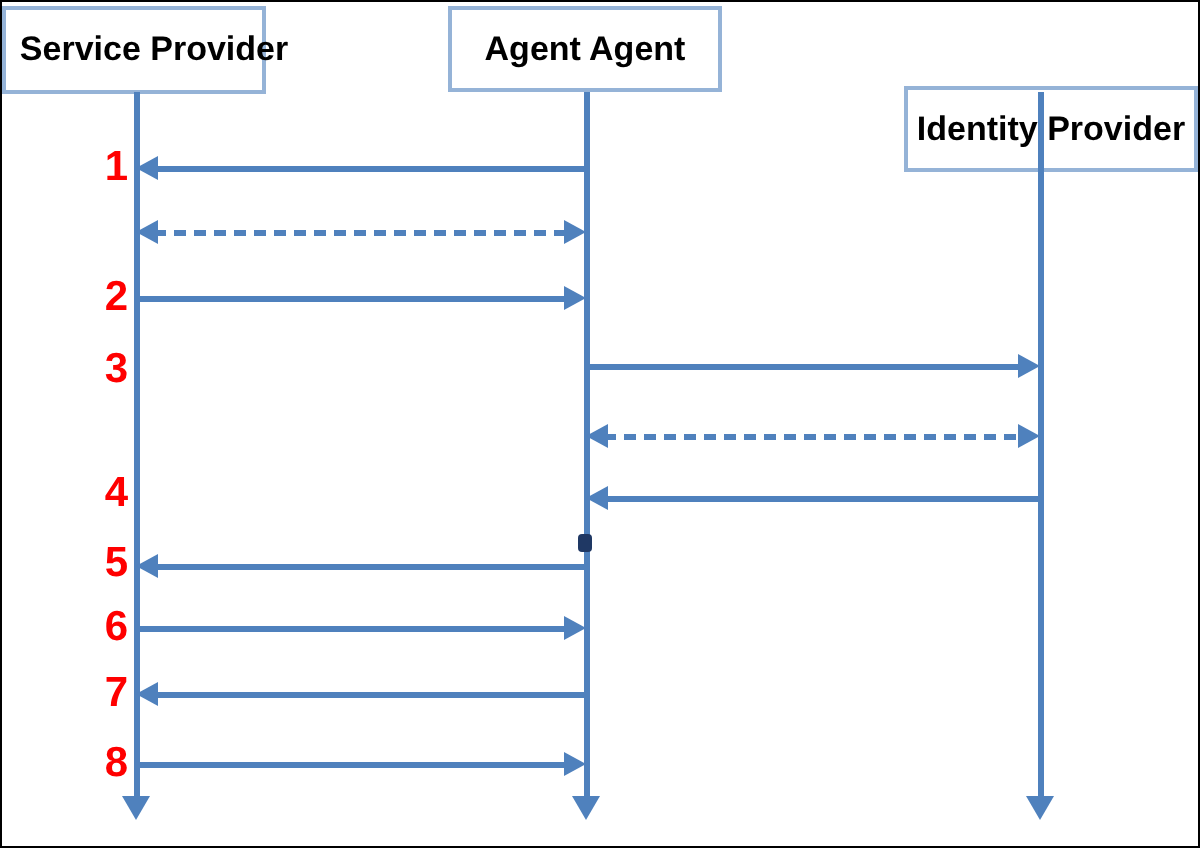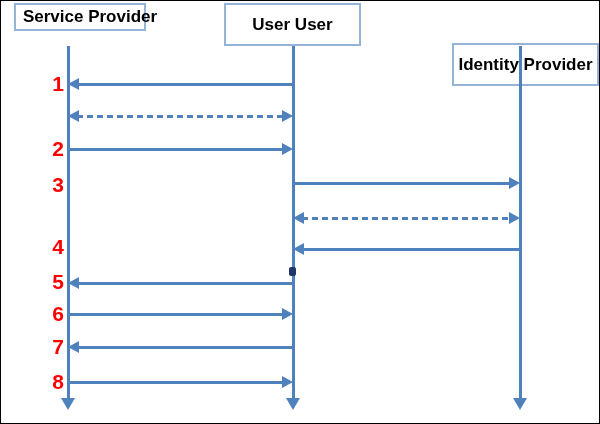--- a/index.html
+++ b/index.html
@@ -38,25 +38,25 @@
   }
   .lifeline-mark{
     position:absolute;width:7px;height:9px;background:#1f3864;border-radius:2px;
   }
 </style>
 </head>
 <body>
 
 <div class="canvas" id="canvas">
   <div id="actors-layer">
-      <div class="actor-box" style="left: 13px; top: 2px; width: 132px; height: 28px; padding-left: 20px;">
+      <div class="actor-box" style="left: 0; top: 2px; width: 132px; height: 44px; padding-left: 20px;">
         <div>Service Provider</div>
       </div>
       <div class="actor-box" style="left: 223px; top: 2px; width: 137px; height: 43px;">
-        <div>User User</div>
+        <div>Agent Agent</div>
       </div>
       <div class="actor-box" style="left: 451px; top: 2px; width: 147px; height: 43px; margin-top: 40px;">
         <div>Identity Provider</div>
       </div>
     </div>
   <div id="lifelines-layer">
       <div class="lifeline" style="left: 66px; top: 45px; height: 352px;"></div>
       <div class="lifeline-head" style="left: 60px; top: 397px;"></div>
       <div class="lifeline" style="left: 291px; top: 45px; height: 352px;"></div>
       <div class="lifeline-head" style="left: 285px; top: 397px;"></div>

